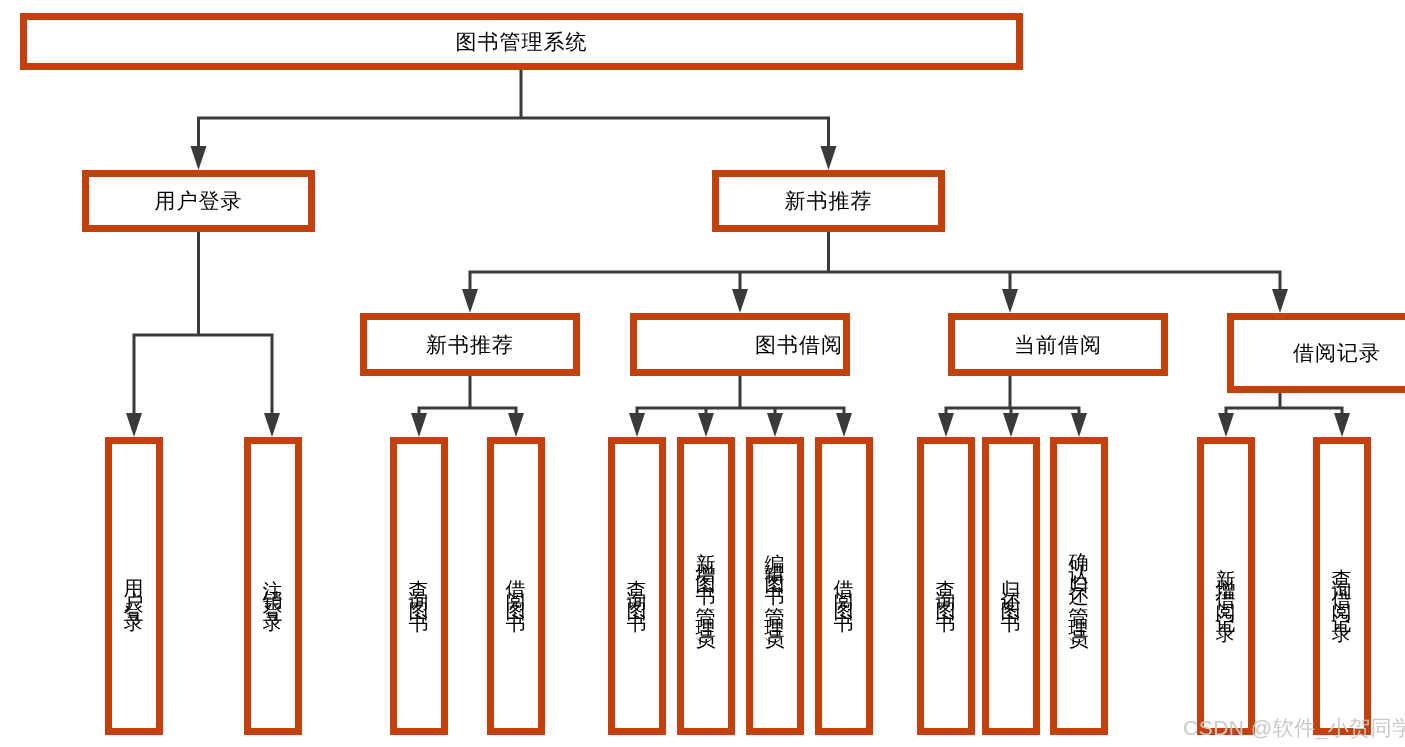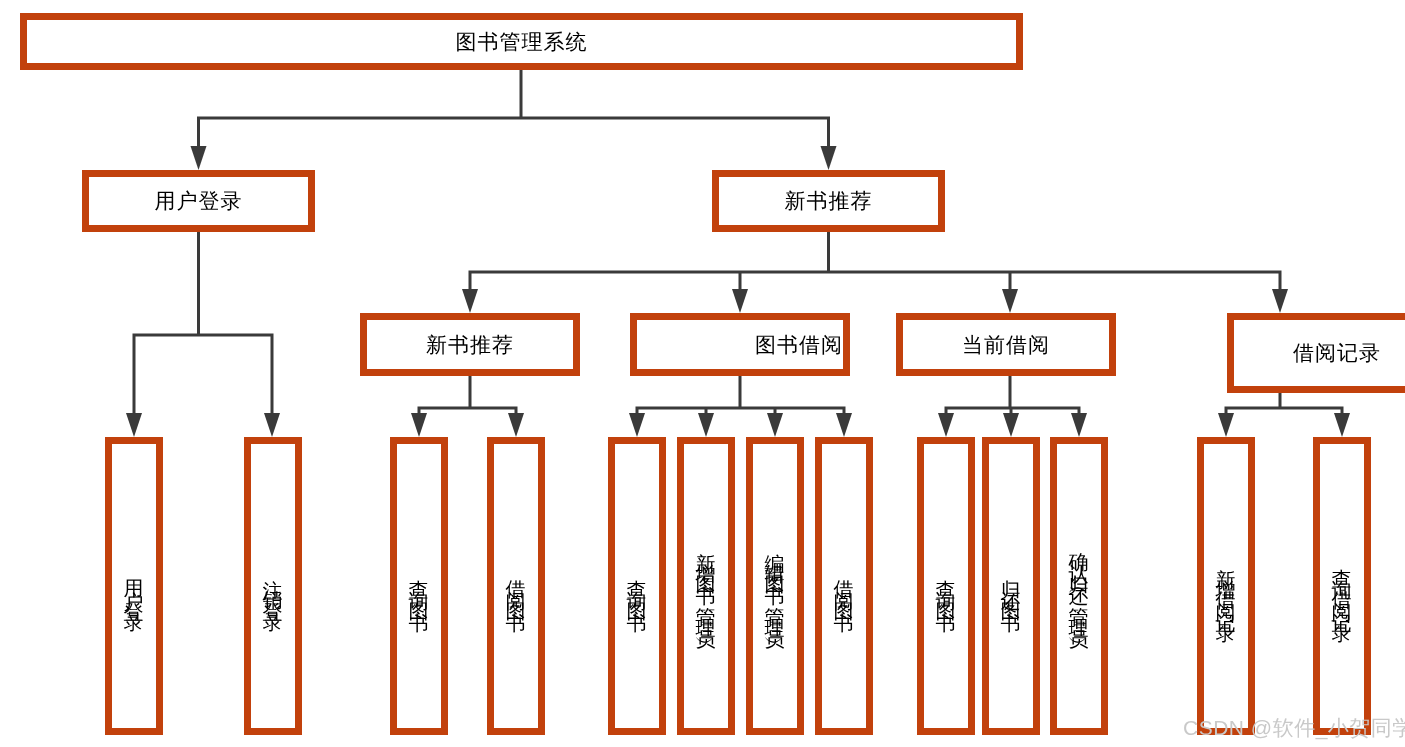--- a/index.html
+++ b/index.html
@@ -120,21 +120,21 @@
   <div class="box" style="left:712px; top:170px; width:233px; height:62px;">
     <span>新书推荐</span>
   </div>
 
   <div class="box" style="left:360px; top:313px; width:220px; height:63px;">
     <span>新书推荐</span>
   </div>
   <div class="box" style="left:630px; top:313px; width:220px; height:63px;justify-content:flex-end;">
     <span>图书借阅</span>
   </div>
-  <div class="box" style="left:896px; top:313px; width:220px; height:63px;">
+  <div class="box" style="left:948px; top:313px; width:220px; height:63px;">
     <span>当前借阅</span>
   </div>
   <div class="box" style="left:1227px; top:313px; width:220px; height:80px;">
     <span>借阅记录</span>
   </div>
 
   <div class="box leaf" style="left:105px; top:437px; width:58px; height:298px;">
     <span class="vtext">用户登录</span>
   </div>
   <div class="box leaf" style="left:244px; top:437px; width:58px; height:298px;">

